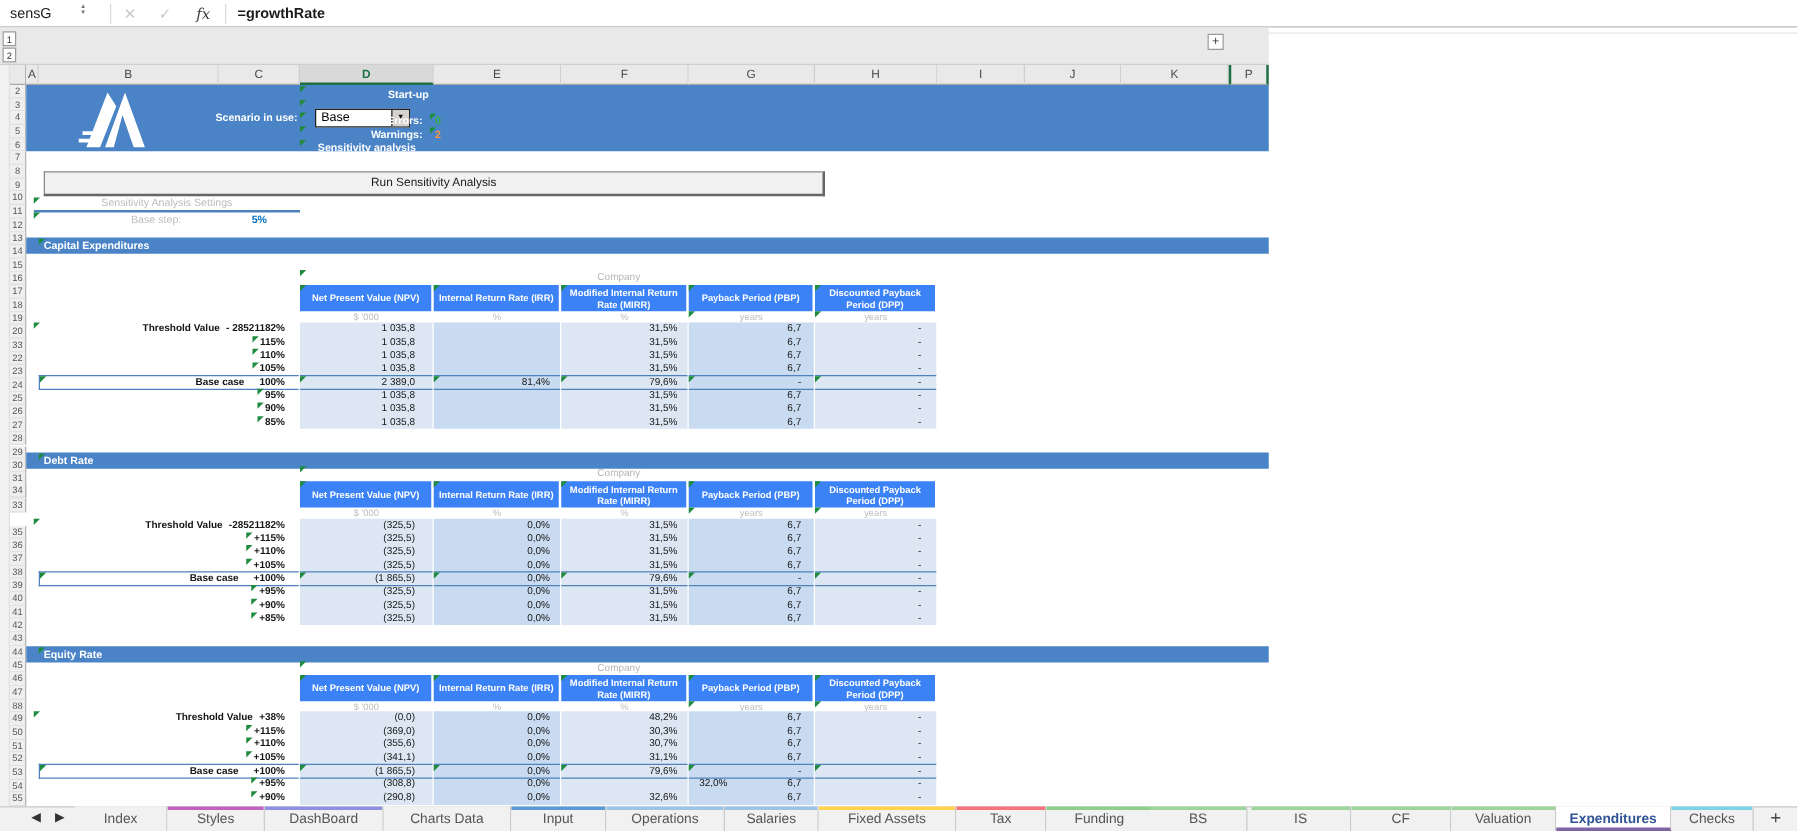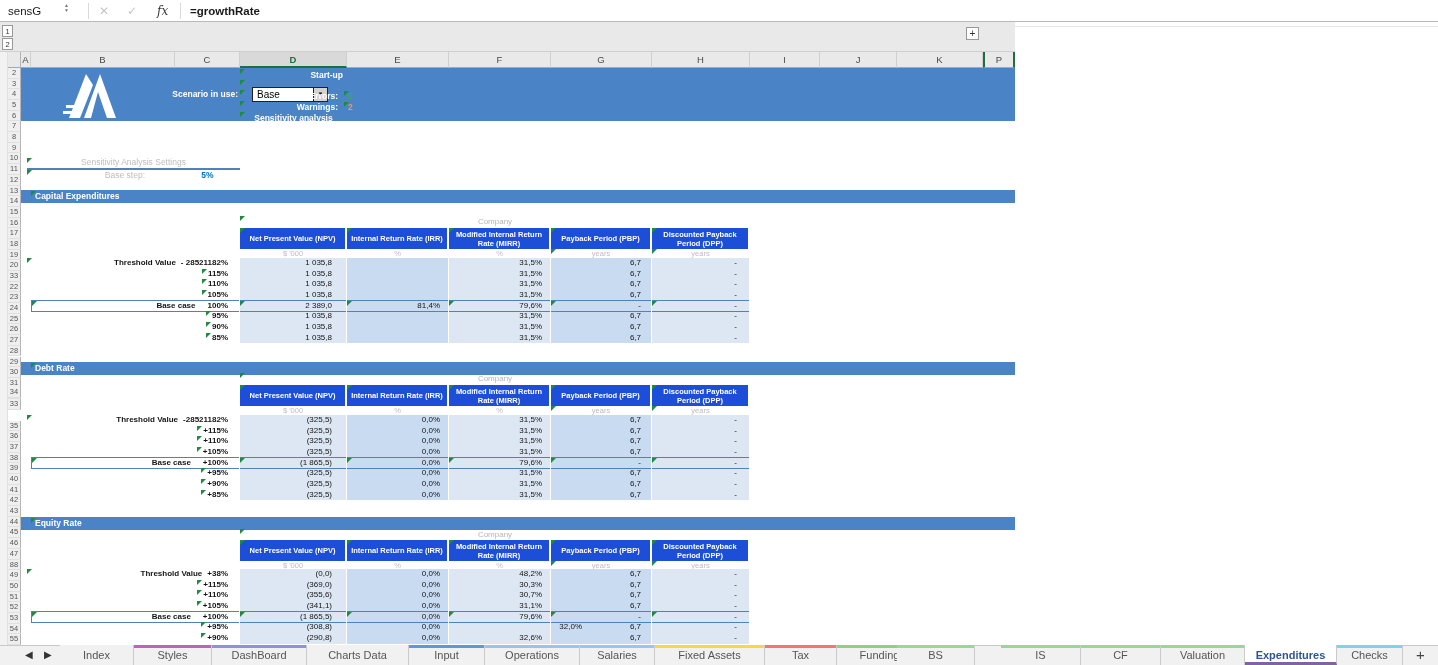--- a/index.html
+++ b/index.html
@@ -29,21 +29,21 @@
   #scenario-dd{position:absolute;left:231px;top:19px;width:76px;height:15px;background:#fff;border:1px solid #222;box-sizing:border-box;cursor:default}
   #scenario-dd .txt{position:absolute;left:4px;top:0;font-size:10px;line-height:13px;color:#000}
   #scenario-dd .btn{position:absolute;right:0;top:0;width:14px;height:13px;background:#d6d3ce;border-left:1px solid #222;box-sizing:border-box;text-align:center;font-size:6px;line-height:13px;color:#111}
   
   #runbtn{left:35px;top:137px;width:625px;height:20px;background:#f1f1f1;border:1px solid #8a8a8a;border-right:2px solid #666;border-bottom:2px solid #666;box-sizing:border-box;font-size:9.5px;color:#1a1a1a;text-align:center;line-height:17px;cursor:pointer}
   
   .grayl{position:absolute;font-size:8.5px;color:#bdbdbd;line-height:11px;white-space:nowrap}
   
   .secbar{position:absolute;left:21px;width:994px;height:13px;background:#4a84c6;color:#fff;font-weight:bold;font-size:8.5px;line-height:13px;padding-left:14px;box-sizing:border-box}
   .company{position:absolute;font-size:8px;color:#b5b5b5;text-align:center}
-  .thc{position:absolute;background:#1d4ed8;color:#fff;font-weight:bold;font-size:7.5px;line-height:9px;text-align:center;display:flex;align-items:center;justify-content:center;padding:0 3px;box-sizing:border-box}
+  .thc{position:absolute;background:#3b82f6;color:#fff;font-weight:bold;font-size:7.5px;line-height:9px;text-align:center;display:flex;align-items:center;justify-content:center;padding:0 3px;box-sizing:border-box}
   .unit{position:absolute;font-size:7.5px;color:#bdbdbd;text-align:center}
   .colfill{position:absolute}
   .basecell{position:absolute;border-top:1px solid #4f81bd;border-bottom:1px solid #4f81bd;box-sizing:border-box}
   .baselbl{position:absolute;background:#fff;border:1px solid #4f81bd;border-right:none;box-sizing:border-box}
   .val{position:absolute;font-size:8px;color:#151515;text-align:right;box-sizing:border-box;white-space:nowrap}
   .rlbl{position:absolute;font-size:8px;font-weight:bold;color:#151515;text-align:right;box-sizing:border-box;white-space:nowrap;padding-right:6px}
   
   #tabbar{left:0;top:645px;width:1438px;height:20px;background:#f1f1f2;border-top:1px solid #c9c9c9;box-sizing:border-box}
   .tab{position:absolute;top:645px;height:20px;background:#f1f1f2;border-right:1px solid #cbcbcb;box-sizing:border-box;text-align:center;font-size:11px;color:#555;line-height:20px;cursor:pointer;overflow:hidden}
   .tab .strip{position:absolute;left:0;top:0;right:0;height:3px}
@@ -161,20 +161,21 @@
       <span class="txt">Base</span>
       <span class="btn">▼</span>
     </div>
     <div class="bl" style="right:677px;top:23px">Errors:</div>
     <div class="bl" style="left:327px;top:23px;color:#2fb344">0</div>
     <div class="bl" style="right:677px;top:34px">Warnings:</div>
     <div class="bl" style="left:327px;top:34px;color:#f79646">2</div>
     <div class="bl" style="left:219px;top:45px;width:107px;text-align:center">Sensitivity analysis</div>
   </div>
 
+  <div class="abs" id="runbtn">Run Sensitivity Analysis</div>
 
   <div class="grayl" style="left:27px;top:157px;width:213px;text-align:center">Sensitivity Analysis Settings</div>
   <div class="abs" style="left:27px;top:168px;width:213px;height:2px;background:#4f81bd"></div>
   <div class="grayl" style="left:27px;top:170px;width:118px;text-align:right">Base step:</div>
   <div class="abs" style="left:175px;top:170px;width:65px;text-align:center;font-size:8.5px;font-weight:bold;color:#0070c0;line-height:11px">5%</div>
 
   <div id="tablesLayer">
       <div class="secbar" style="top: 190px;">Capital Expenditures<div class="cm" style="left: 10px; top: 1px;"></div></div>
       <div class="company" style="left: 240px; top: 216px; width: 510px; line-height: 11px;">Company<div class="cm" style="left: 0px; top: 0px;"></div></div>
       <div class="thc" style="left: 240px; top: 228px; width: 105px; height: 21px;">Net Present Value (NPV)<div class="cm" style="left: 0px; top: 0px;"></div></div>
@@ -434,21 +435,21 @@
       <div class="tab" style="left: 60px; width: 74px;"><span>Index</span></div>
       <div class="tab" style="left: 134px; width: 78px;"><span class="strip" style="background: rgb(191, 99, 191);"></span><span>Styles</span></div>
       <div class="tab" style="left: 212px; width: 95px;"><span class="strip" style="background: rgb(144, 144, 224);"></span><span>DashBoard</span></div>
       <div class="tab" style="left: 307px; width: 102px;"><span>Charts Data</span></div>
       <div class="tab" style="left: 409px; width: 76px;"><span class="strip" style="background: rgb(91, 155, 213);"></span><span>Input</span></div>
       <div class="tab" style="left: 485px; width: 95px;"><span class="strip" style="background: rgb(157, 195, 230);"></span><span>Operations</span></div>
       <div class="tab" style="left: 580px; width: 75px;"><span class="strip" style="background: rgb(157, 195, 230);"></span><span>Salaries</span></div>
       <div class="tab" style="left: 655px; width: 110px;"><span class="strip" style="background: rgb(255, 211, 77);"></span><span>Fixed Assets</span></div>
       <div class="tab" style="left: 765px; width: 72px;"><span class="strip" style="background: rgb(244, 116, 124);"></span><span>Tax</span></div>
       <div class="tab" style="left: 837px; width: 86px;"><span class="strip" style="background: rgb(143, 206, 143);"></span><span>Funding</span></div>
-      <div class="tab" style="left: 897px; width: 78px;"><span class="strip" style="background: rgb(156, 212, 156);"></span><span>BS</span></div>
+      <div class="tab" style="left: 920px; width: 78px;"><span class="strip" style="background: rgb(156, 212, 156);"></span><span>BS</span></div>
       <div class="tab" style="left: 1001px; width: 80px;"><span class="strip" style="background: rgb(156, 212, 156);"></span><span>IS</span></div>
       <div class="tab" style="left: 1081px; width: 80px;"><span class="strip" style="background: rgb(156, 212, 156);"></span><span>CF</span></div>
       <div class="tab" style="left: 1161px; width: 84px;"><span class="strip" style="background: rgb(156, 212, 156);"></span><span>Valuation</span></div>
       <div class="tab active" style="left: 1245px; width: 92px;"><span>Expenditures</span></div>
       <div class="tab" style="left: 1337px; width: 66px;"><span class="strip" style="background: rgb(126, 211, 232);"></span><span>Checks</span></div>
     </div>
   <div id="tabadd">+</div>
 
 </div>
 

